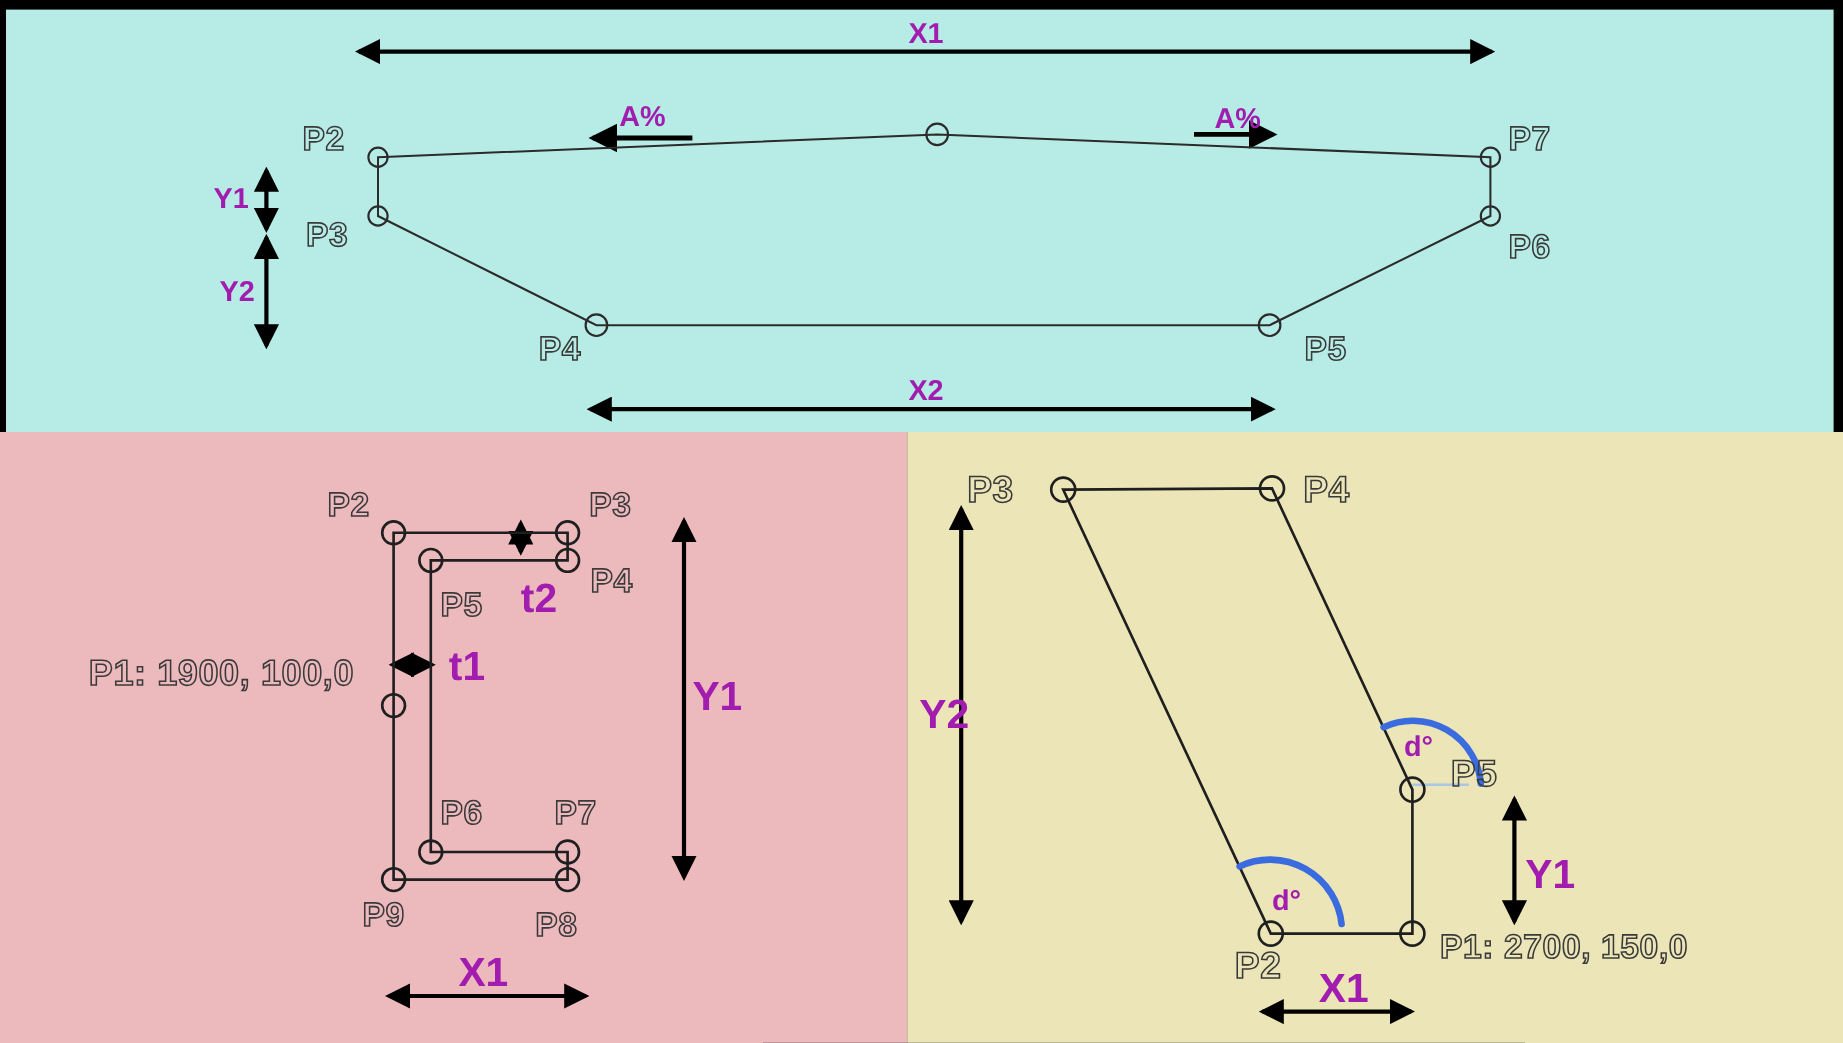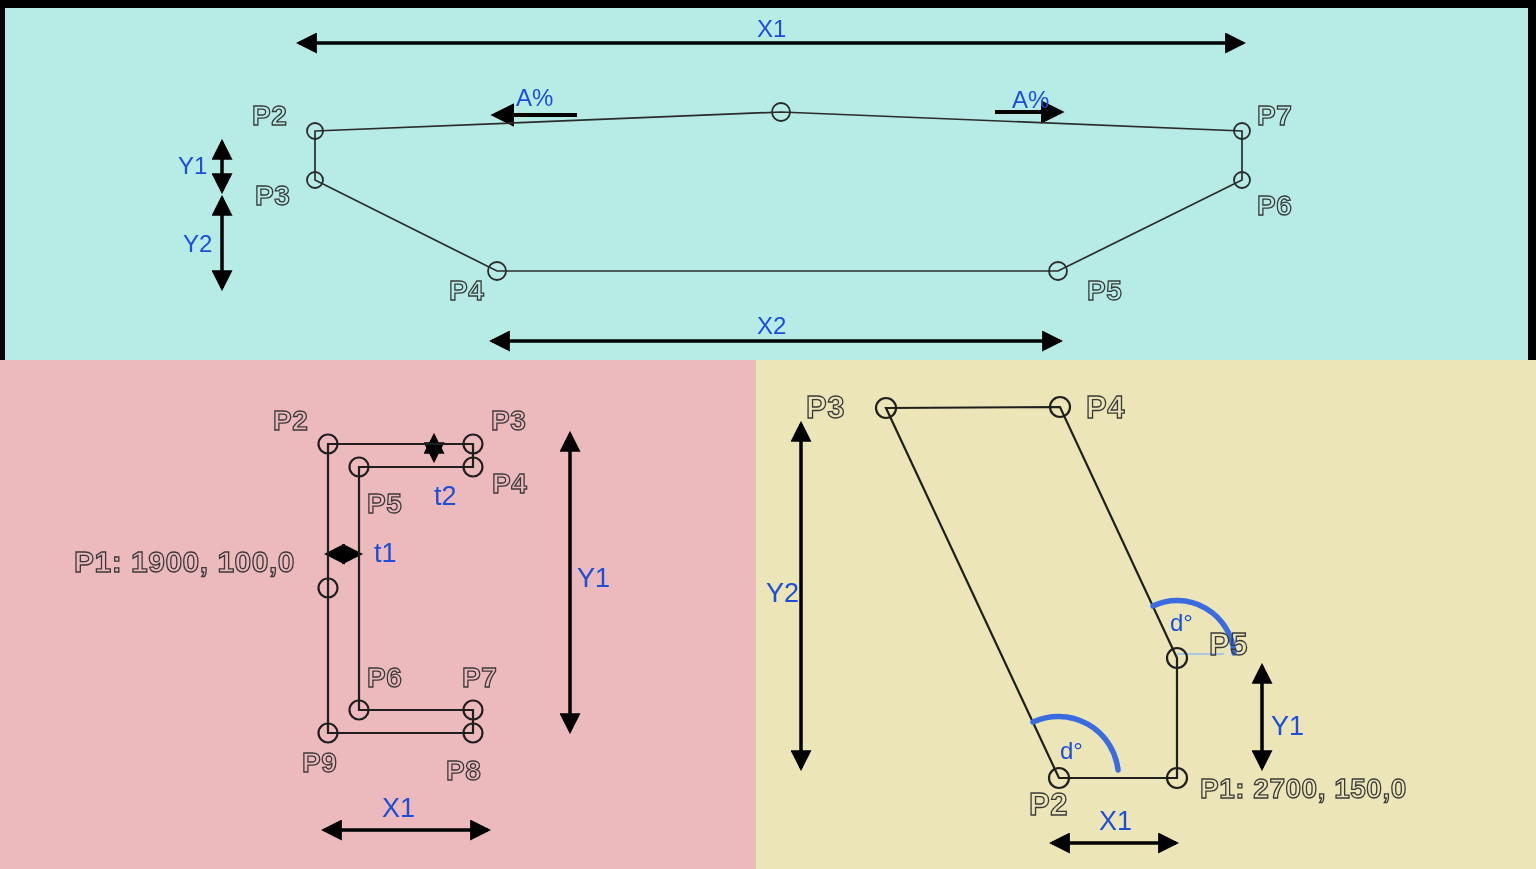--- a/index.html
+++ b/index.html
@@ -11,22 +11,22 @@
   .panel{position:absolute;}
   .panel svg{position:absolute;left:0;top:0;display:block;}
   .lbl{position:absolute;white-space:nowrap;line-height:1.05;}
   .outline{
     font-weight:700;
     letter-spacing:0.5px;
     color:rgba(58,58,58,0.92);
     -webkit-text-fill-color:transparent;
     -webkit-text-stroke:1.3px #3a3a3a;
   }
-  .green{color:#1d4ed8;font-weight:400;}
-  .s24{font-size:24px;} .s26{font-size:27px;} .s28{font-size:28px;}
+  .green{color:#a21caf;font-weight:700;}
+  .s24{font-size:24px;} .s26{font-size:34px;} .s28{font-size:28px;}
   .s30{font-size:30px;} .s31{font-size:31px;} .s36{font-size:28px;}
 
   .profile-thin{fill:none;stroke:#2b2b2b;stroke-width:1.7;}
   .profile{fill:none;stroke:#1f1f1f;stroke-width:2.2;}
   .node-thin{fill:none;stroke:#2b2b2b;stroke-width:1.8;}
   .node{fill:none;stroke:#1f1f1f;stroke-width:2.2;}
   .dim{stroke:#000;stroke-width:3.5;}
   .slope{stroke:#000;stroke-width:4;}
   .arc{fill:none;stroke:#3a6ce0;stroke-width:5.5;stroke-linecap:round;}
   .refline{stroke:#a9c6e6;stroke-width:2;}

